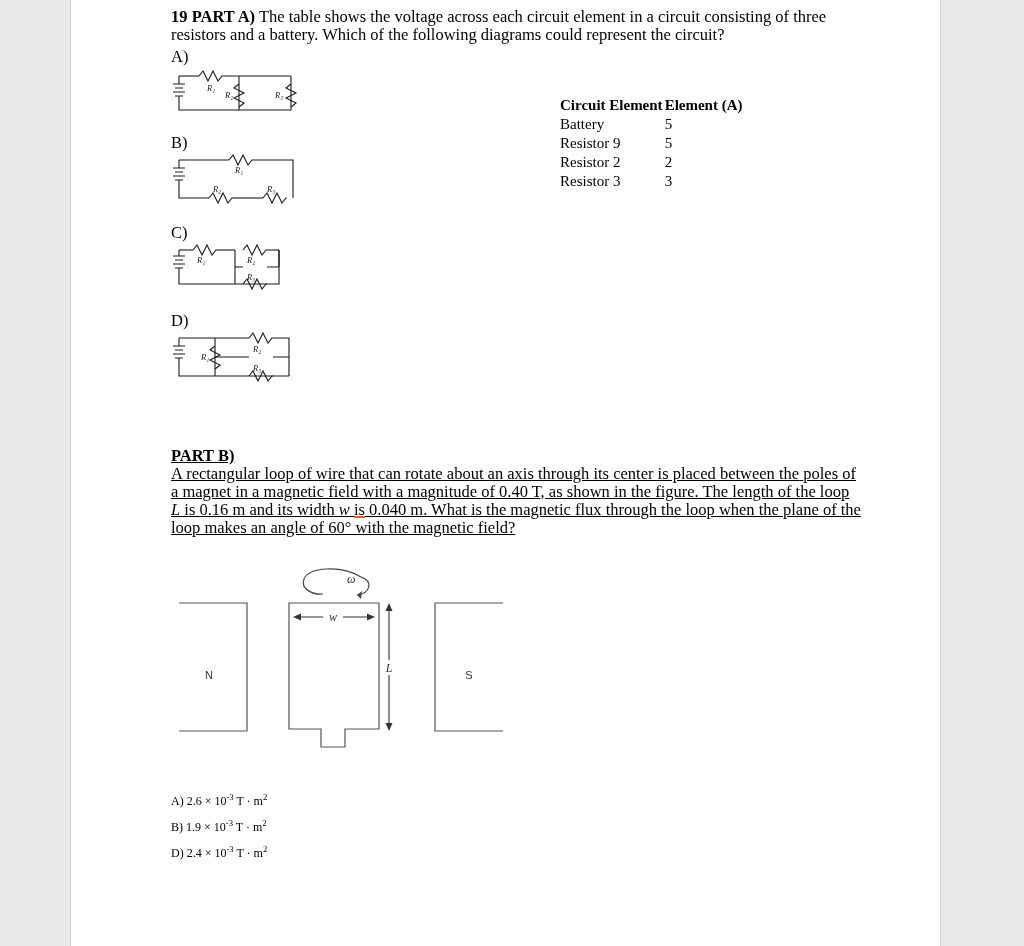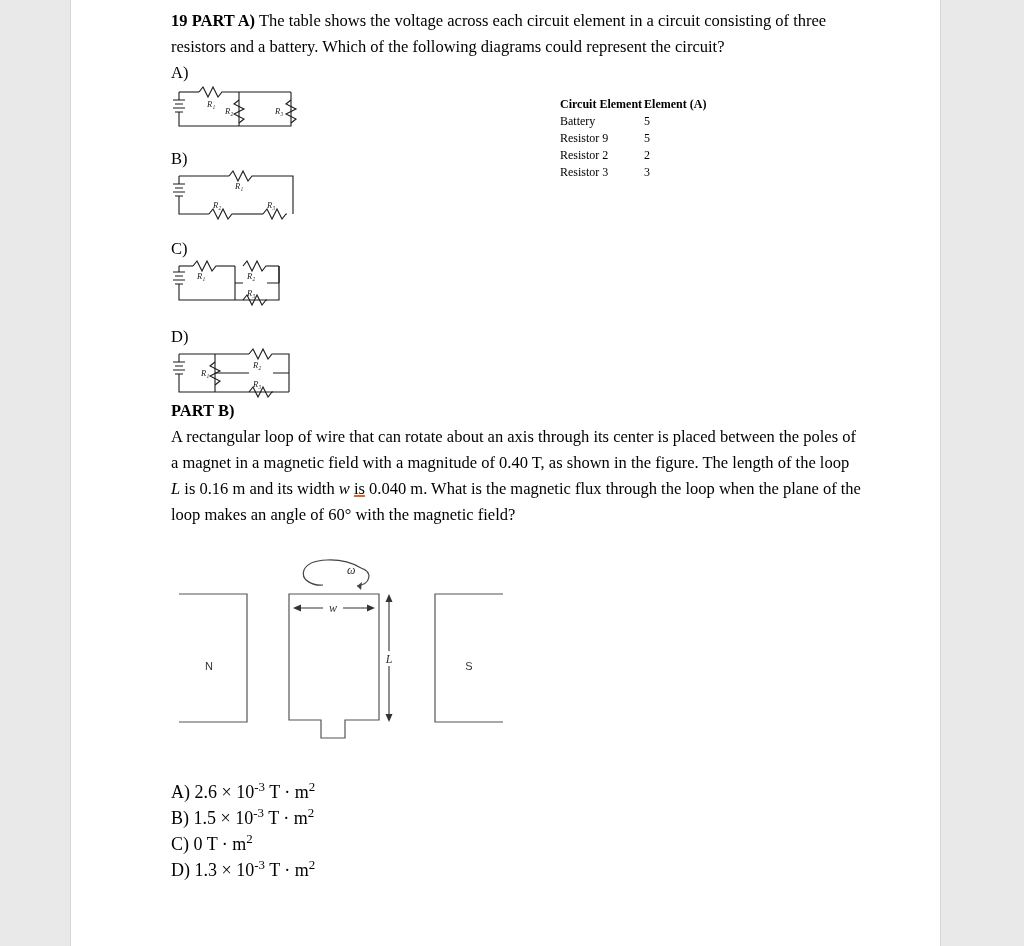--- a/index.html
+++ b/index.html
@@ -28,55 +28,55 @@
   .content {
     position: absolute;
     left: 100px;
     top: 8px;
     width: 690px;
   }
 
   
   .qtext {
     font-size: 16.5px;
-    line-height: 26px;
+    line-height: 18px;
     color: #000;
     text-align: left;
   }
   .qtext b { font-weight: bold; }
   .italic { font-style: italic; }
   .spell-err {
     text-decoration: underline;
     text-decoration-color: #e2641e;
     text-decoration-thickness: 2px;
     text-underline-offset: 1px;
   }
   .choice-letter {
-    font-size: 18px;
+    font-size: 12px;
     line-height: 20px;
     margin-top: 6px;
   }
 
   
   .circ-wrap { position: relative; }
   .circ-label {
     font-size: 16.5px;
     line-height: 18px;
   }
   .circ-svg { display: block; }
   .tbl-clip {
     position: absolute;
     left: 388px;
     top: 88px;
     width: 234px;
     height: 100px;
     overflow: hidden;
   }
   .tbl-inner { position: absolute; left: 0; top: 0; }
-  .tbl-inner table { border-collapse: collapse; font-size: 12px; }
+  .tbl-inner table { border-collapse: collapse; font-size: 15px; }
 
   
   .fig { position: relative; }
   .pole-letter {
     font-family: "Liberation Sans", "DejaVu Sans", sans-serif;
     font-size: 11px;
     fill: #333;
   }
   .dim-letter {
     font-family: "Liberation Serif", "DejaVu Serif", serif;
@@ -206,21 +206,21 @@
             </tr>
             <tr>
               <td class="c1">Resistor 3</td>
               <td class="c2">3</td>
             </tr>
           </tbody>
         </table>
       </div>
     </div>
 
-    <div style="">
+    <div style="margin-top:65px;text-decoration:underline;">
       <div class="qtext">
         <b>PART B)</b>
       </div>
       <div class="qtext">
         <span>A rectangular loop of wire that can rotate about an axis through its center is placed between the</span>
         <span>poles of a magnet in a magnetic field with a magnitude of 0.40 T, as shown in the figure. The</span>
         <span>length of the loop </span><span class="italic">L</span><span> is 0.16 m and its width </span><span class="italic">w</span>&nbsp;<span class="spell-err">is</span><span> 0.040 m. What is the magnetic flux through the</span>
         <span>loop when the plane of the loop makes an angle of 60° with the magnetic field?</span>
       </div>
     </div>
@@ -270,33 +270,28 @@
     <div style="margin-top:16px;">
       <div class="choice-letter">
         <span>A)</span>
         <span>2.6</span>
         <span>×</span>
         <span>10</span><sup>-3</sup>
         <span>T · m</span><sup>2</sup>
       </div>
       <div class="choice-letter">
         <span>B)</span>
-        <span>1.5</span>
+        <span>1.9</span>
         <span>×</span>
         <span>10</span><sup>-3</sup>
         <span>T · m</span><sup>2</sup>
       </div>
       <div class="choice-letter">
-        <span>C)</span>
-        <span>0</span>
-        <span>T · m</span><sup>2</sup>
-      </div>
-      <div class="choice-letter">
         <span>D)</span>
-        <span>1.3</span>
+        <span>2.4</span>
         <span>×</span>
         <span>10</span><sup>-3</sup>
         <span>T · m</span><sup>2</sup>
       </div>
     </div>
 
   </div>
 </div>
 
 </body></html>

